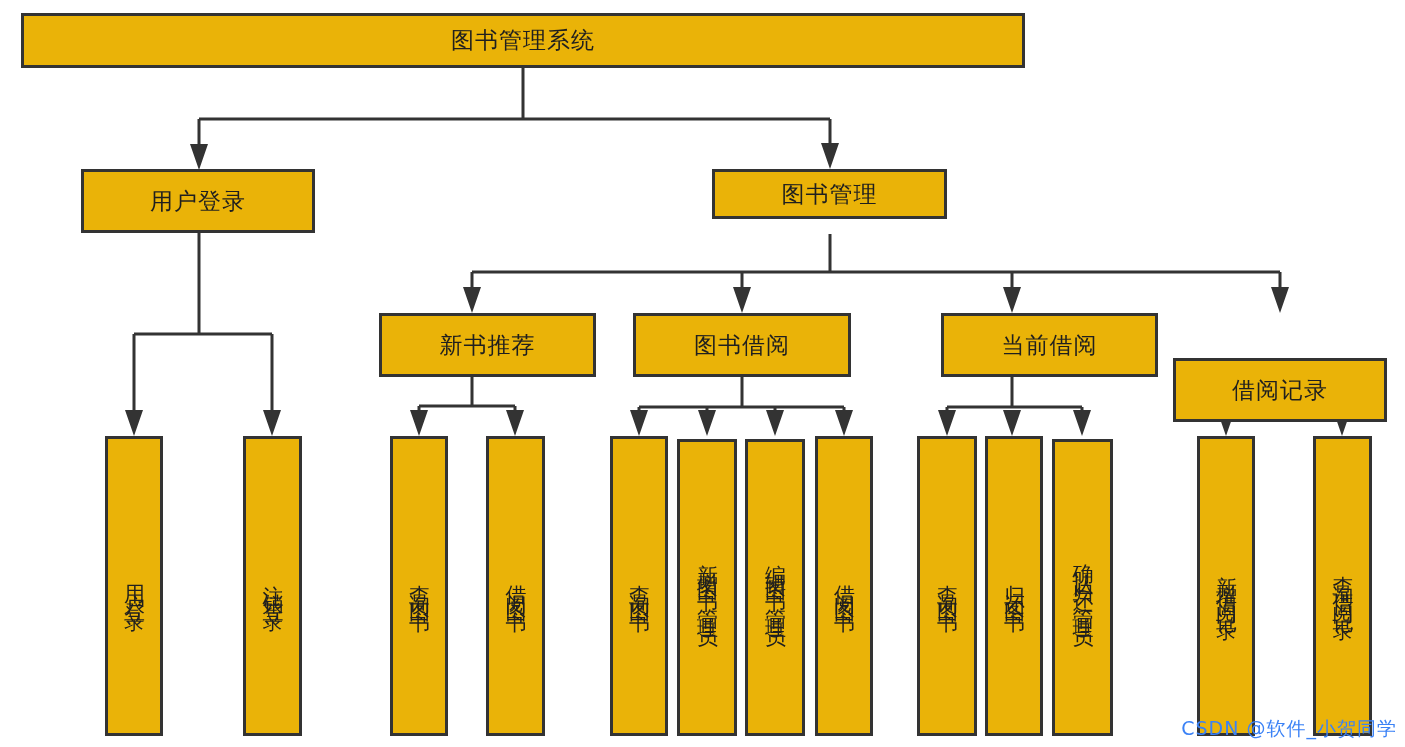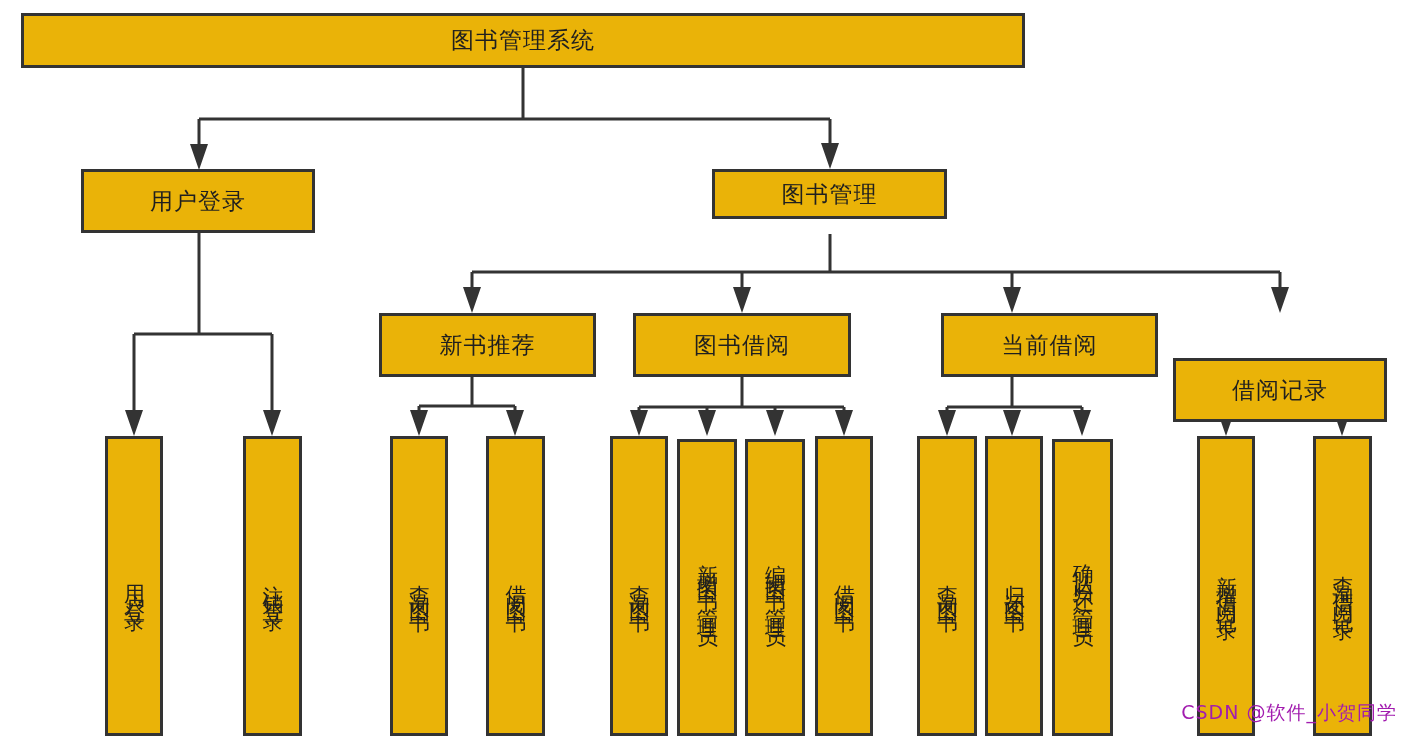--- a/index.html
+++ b/index.html
@@ -26,23 +26,23 @@
     font-size:21px;
     writing-mode:vertical-rl;
     text-orientation:mixed;
     letter-spacing:9px;
     line-height:1;
     white-space:nowrap;
   }
   .watermark{
     position:absolute;
     right:8px;
-    bottom:21px;
+    bottom:5px;
     font-size:19px;
-    color:#a21caf;
+    color:#3b82f6;
     letter-spacing:1px;
     white-space:nowrap;
   }
 </style>
 </head>
 <body>
 
 <div class="canvas">
 
   <svg class="connectors" width="1405" height="747" viewBox="0 0 1405 747" xmlns="http://www.w3.org/2000/svg">

